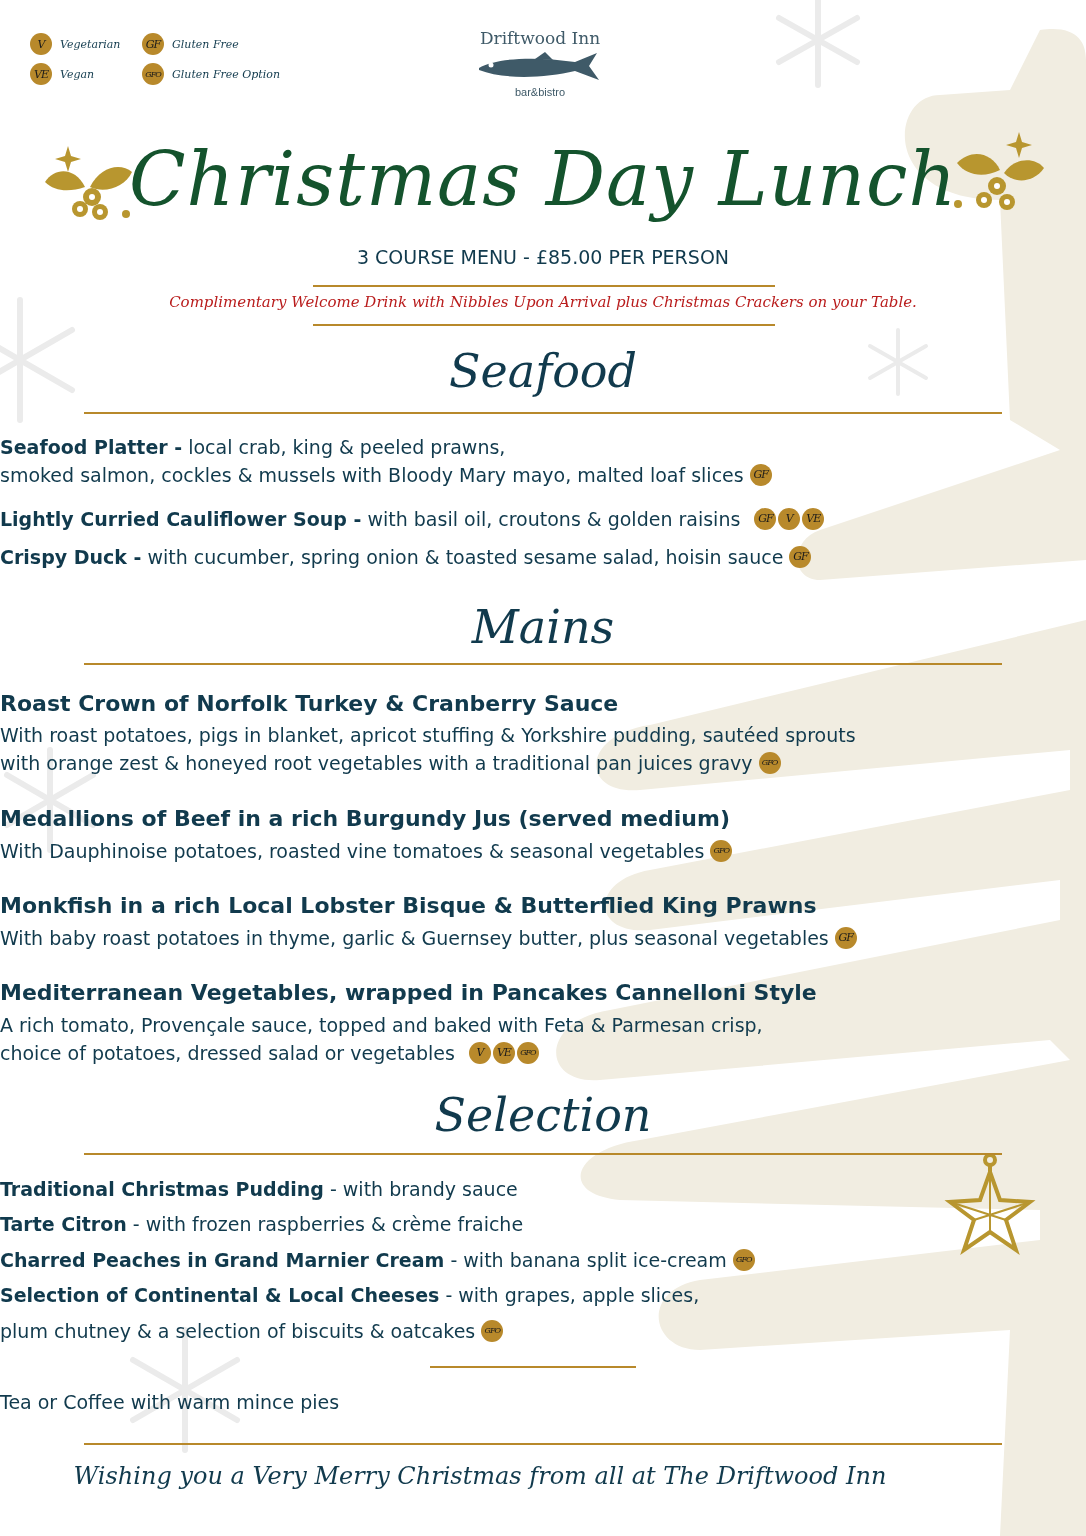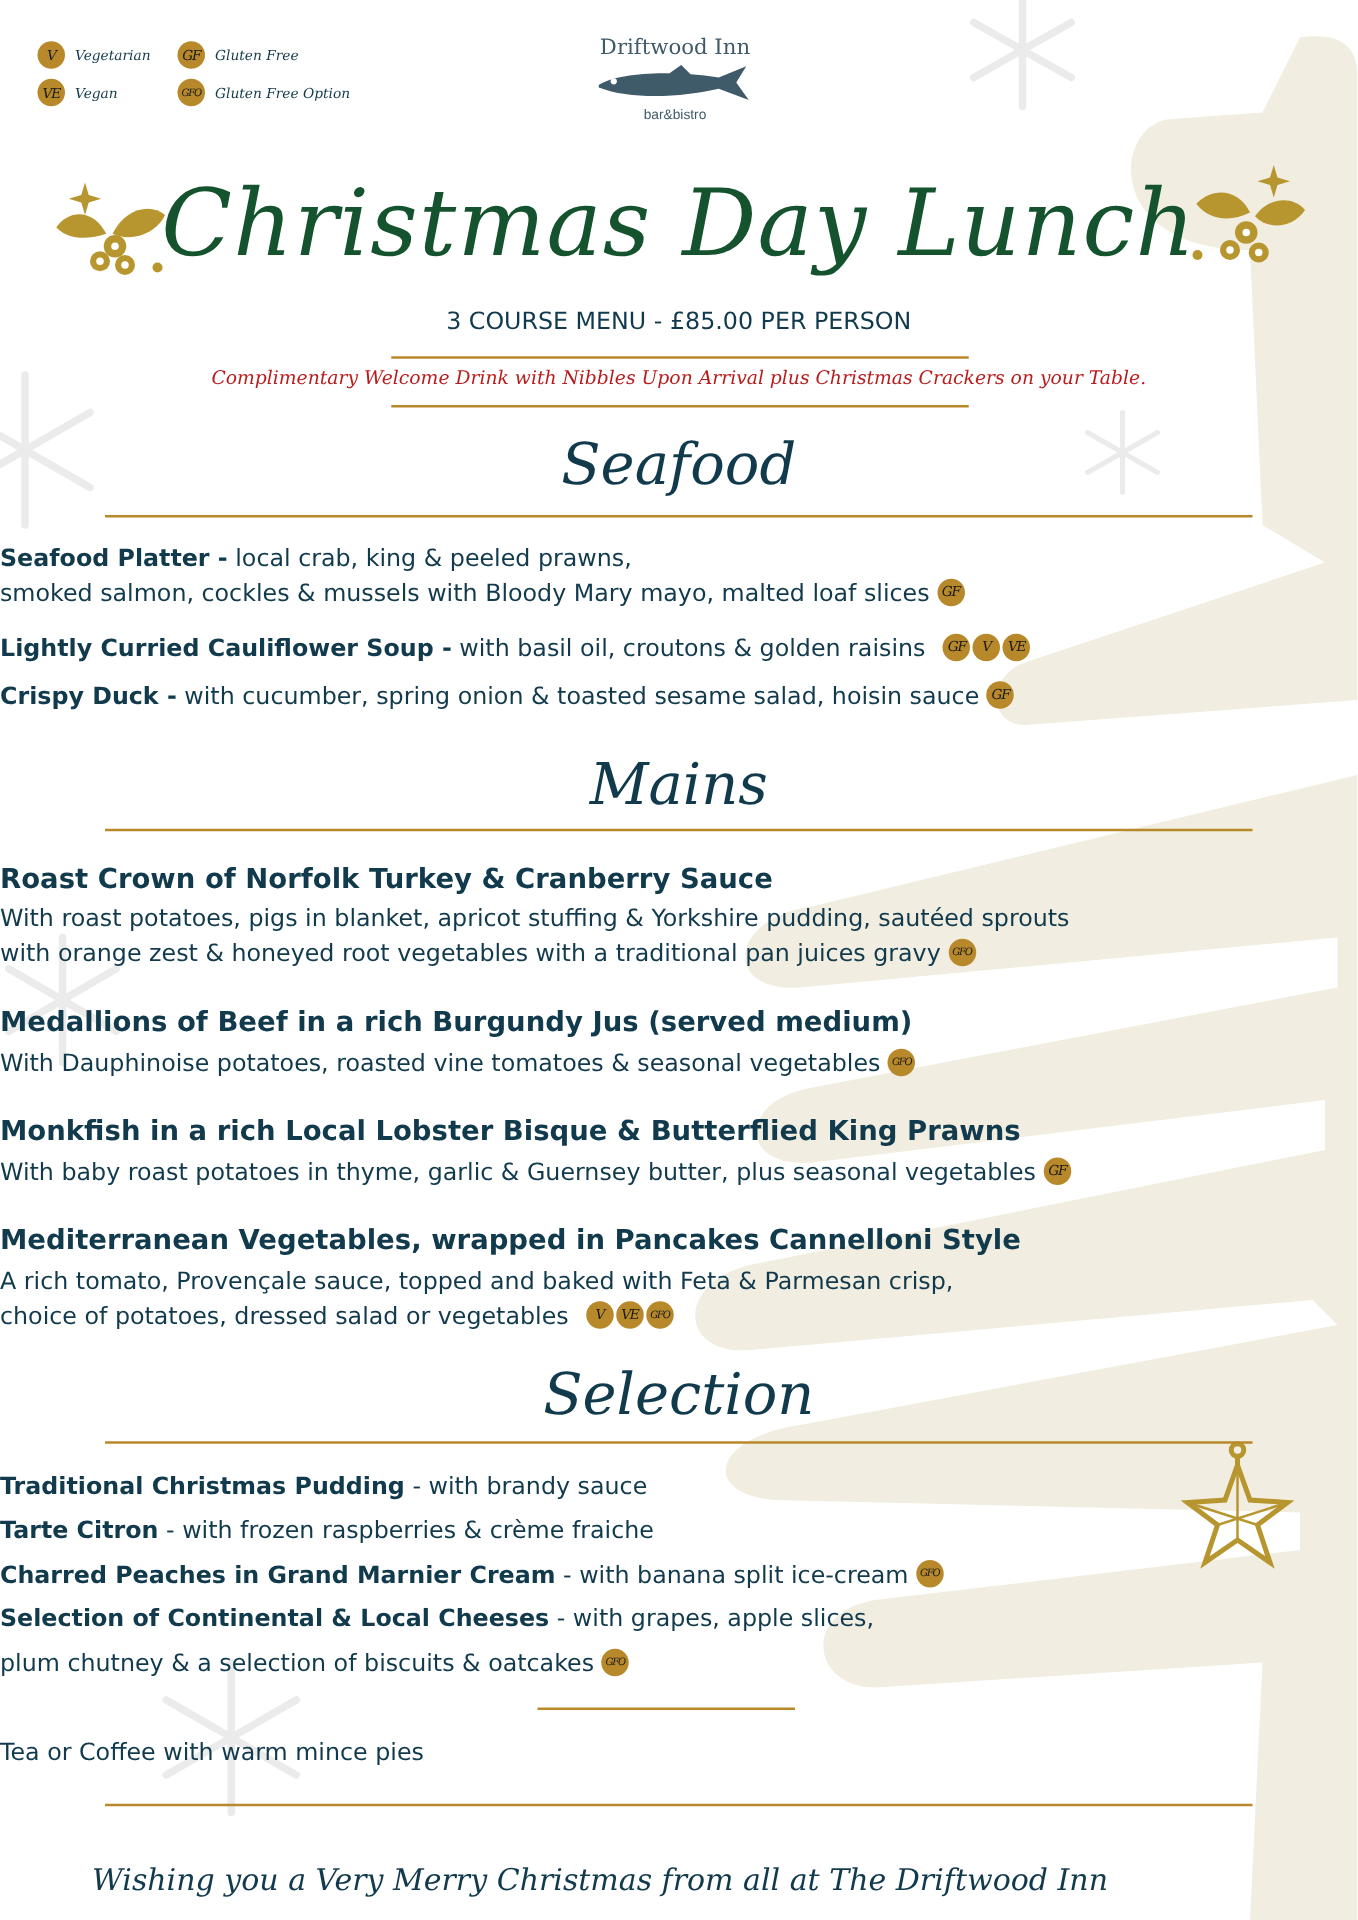--- a/index.html
+++ b/index.html
@@ -30,21 +30,21 @@
   .gold-rule { position:absolute; height:2px; background:#b8892b; }
   .tagline { position:absolute; left:0; width:1086px; top:293px; text-align:center; font-family:"DejaVu Serif", serif; font-style:italic; font-size:15px; color:#b91c1c; }
 
   .section-heading { position:absolute; left:0; width:1086px; text-align:center; font-family:"DejaVu Serif", serif; font-style:italic; font-size:46px; color:#113a4d; }
 
   .line { position:absolute; left:0; width:1086px; text-align:left; font-size:19px; color:#113a4d; white-space:nowrap; }
   .line b { font-weight:bold; }
   .dish-title { font-weight:bold; font-size:22px; }
   .badges { display:inline-flex; gap:2px; vertical-align:middle; margin-left:6px; position:relative; top:-2px; }
 
-  .footer { position:absolute; left:0; width:960px; top:1462px; text-align:center; font-family:"DejaVu Serif", serif; font-style:italic; font-size:24px; color:#113a4d;margin-top:28px; }
+  .footer { position:absolute; left:0; width:960px; top:1462px; text-align:center; font-family:"DejaVu Serif", serif; font-style:italic; font-size:24px; color:#113a4d; }
 </style>
 </head>
 <body>
 
 <svg class="bg-layer" viewBox="0 0 1086 1536" xmlns="http://www.w3.org/2000/svg">
   <g fill="#f1ede1">
     <path d="M1040 30 C1075 25 1086 40 1086 60 L1086 1536 L1000 1536 L1010 1330 L700 1350 C650 1350 640 1290 700 1280 L1040 1240 L1040 1210 L620 1200 C560 1195 570 1150 640 1140 L1070 1060 L1050 1040 L600 1080 C540 1085 540 1020 610 1010 L1060 920 L1060 880 L650 930 C590 935 590 880 650 870 L1070 790 L1070 750 L640 790 C580 795 580 735 650 725 L1086 620 L1086 560 L820 580 C790 580 790 540 820 530 L1060 450 L1010 420 L1000 200 C880 200 890 95 940 95 L1010 90 Z"></path>
   </g>
   <g stroke="#ebebeb" stroke-width="6" stroke-linecap="round" fill="none">
     <g transform="translate(818,40)">

